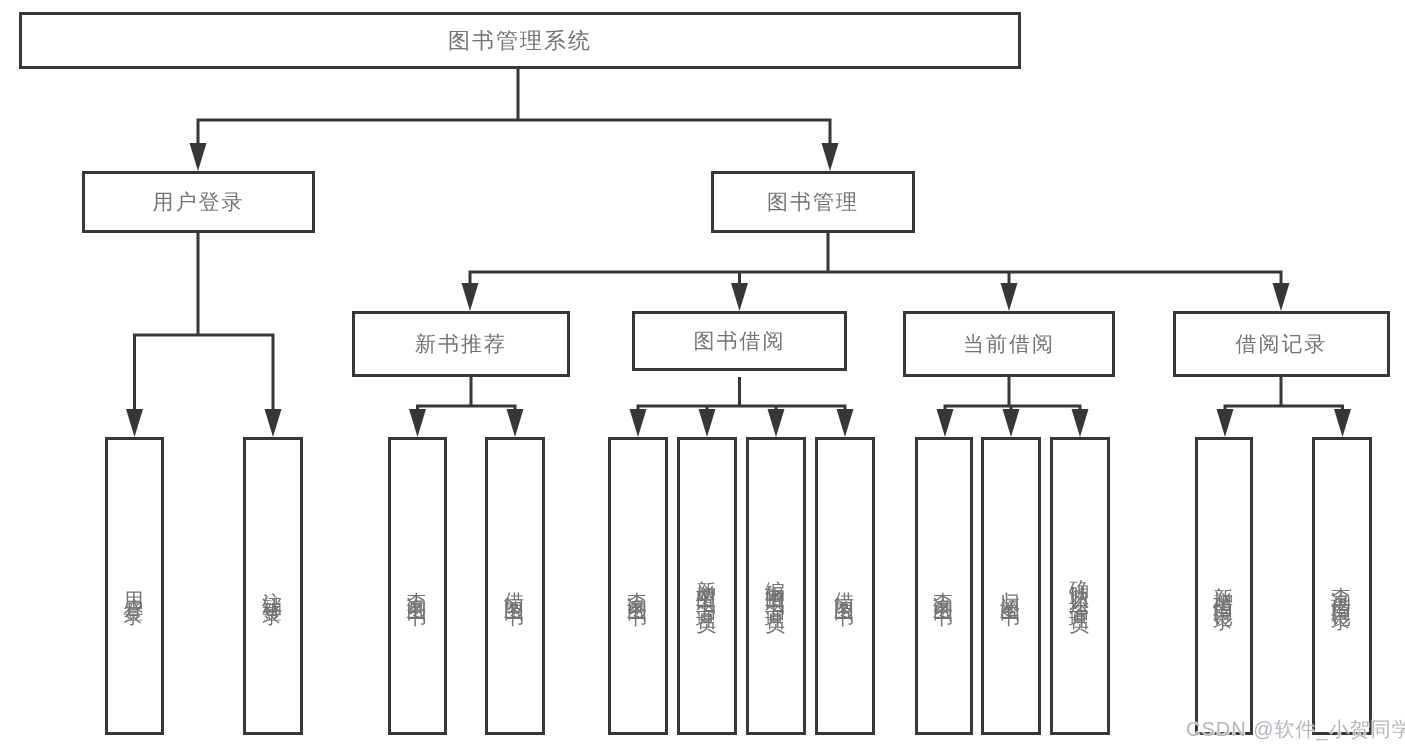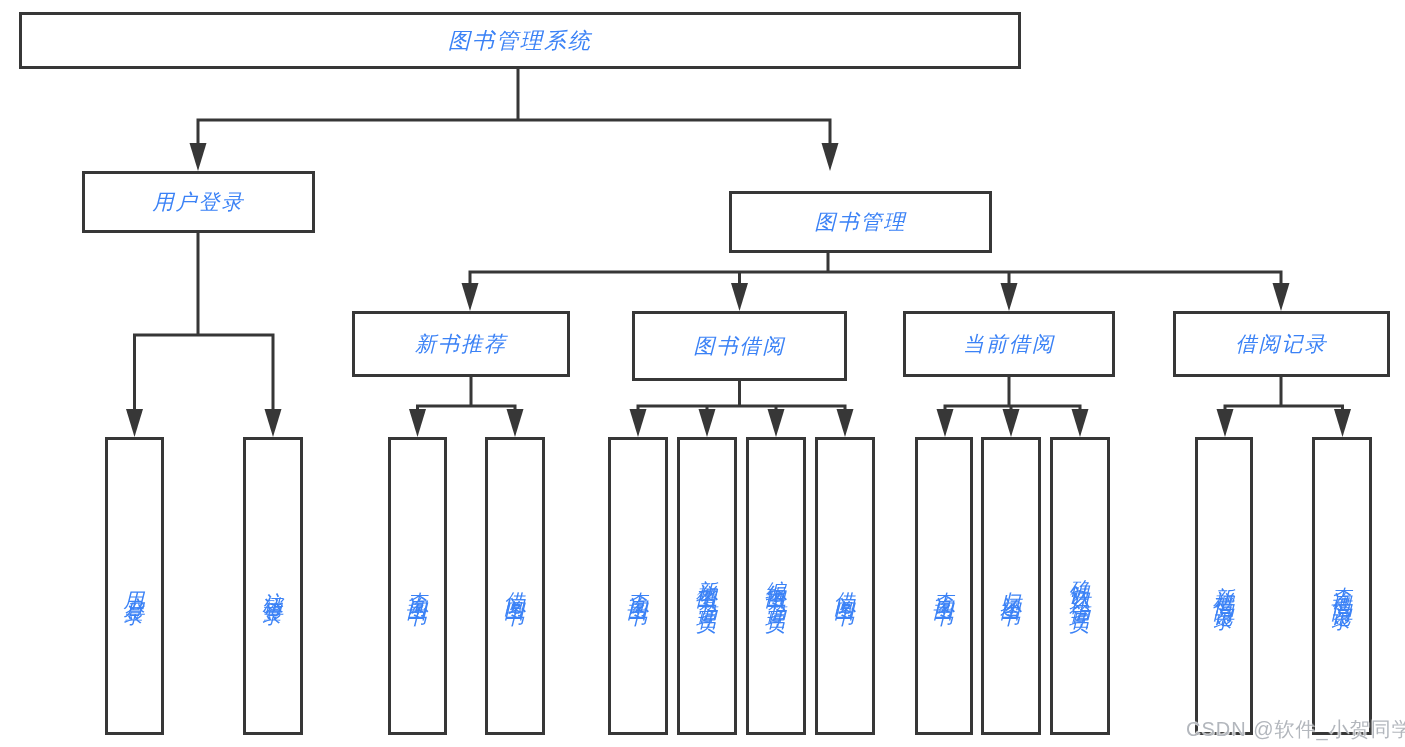--- a/index.html
+++ b/index.html
@@ -14,44 +14,43 @@
   .connectors {
     position: absolute;
     left: 0; top: 0;
     width: 1405px; height: 747px;
   }
   .node {
     position: absolute;
     box-sizing: border-box;
     border: 3px solid #373737;
     background: #ffffff;
-    color: #3b82f6;
+    color: #737373;
     display: flex;
     align-items: center;
     justify-content: center;
     font-size: 21px;
     letter-spacing: 2px;
     white-space: nowrap;
-    font-style: italic;
   }
   .node.v {
     writing-mode: vertical-rl;
     text-orientation: mixed;
     font-size: 20px;
     letter-spacing: 5px;
     white-space: normal;
   }
   
   #n-root   { left: 19px;  top: 12px;  width: 1002px; height: 57px; font-size: 22px; }
   
   #n-ul     { left: 82px;  top: 171px; width: 233px; height: 62px; }
-  #n-bm     { left: 729px; top: 171px; width: 263px; height: 62px; margin-top: 20px; }
+  #n-bm     { left: 711px; top: 171px; width: 204px; height: 62px; }
   
   #n-nbr    { left: 352px;  top: 311px; width: 218px; height: 66px; }
-  #n-bb     { left: 632px;  top: 311px; width: 215px; height: 70px; }
+  #n-bb     { left: 632px;  top: 311px; width: 215px; height: 60px; }
   #n-cb     { left: 903px;  top: 311px; width: 212px; height: 66px; }
   #n-br     { left: 1173px; top: 311px; width: 217px; height: 66px; }
   
   .node.v   { top: 437px; height: 298px; width: 60px; }
   #n-ul-1   { left: 105px;  width: 59px; }
   #n-ul-2   { left: 243px;  width: 60px; }
   #n-nbr-1  { left: 388px;  width: 59px; }
   #n-nbr-2  { left: 485px;  width: 60px; }
   #n-bb-1   { left: 608px;  width: 60px; }
   #n-bb-2   { left: 677px;  width: 60px; }

